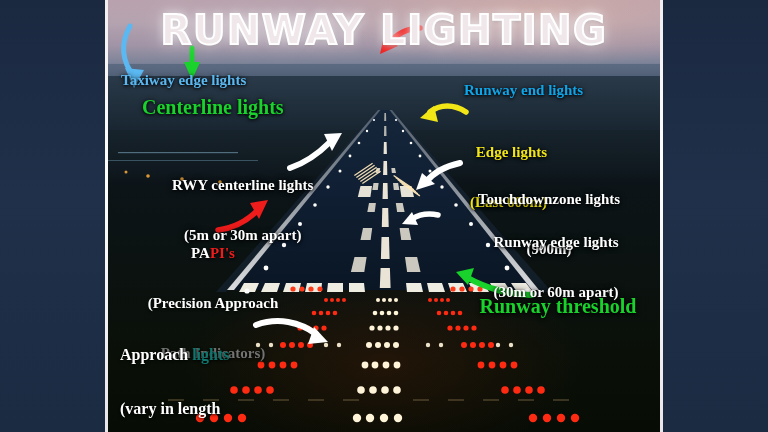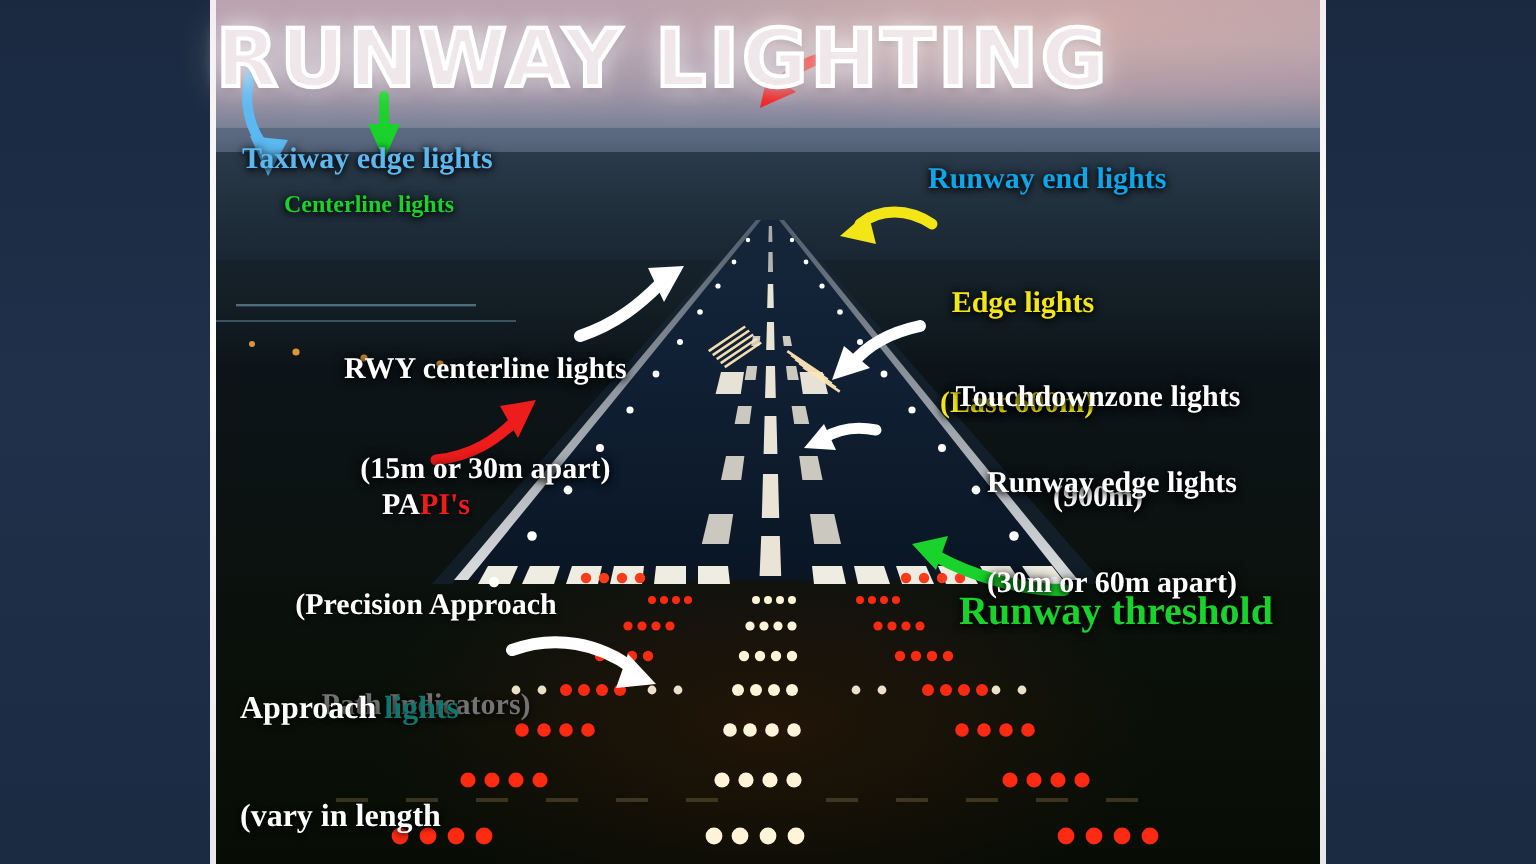--- a/index.html
+++ b/index.html
@@ -48,21 +48,21 @@
      font-family:"Liberation Serif", serif;font-weight:bold;}
   .lbl.white{color:#ffffff;text-shadow:0 1px 3px rgba(0,0,0,.95),0 0 6px rgba(0,0,0,.8);}
   .lbl.red{color:#0ea5e9;text-shadow:0 1px 3px rgba(0,0,0,.95),0 0 5px rgba(0,0,0,.7);padding-left:36px;}
   .lbl.green{color:#19d22b;text-shadow:0 1px 3px rgba(0,0,0,.95),0 0 5px rgba(0,0,0,.7);}
   .lbl.blue{color:#5bb8f0;text-shadow:0 1px 3px rgba(0,0,0,.95),0 0 5px rgba(0,0,0,.7);}
   .lbl.yellow{color:#f2e617;text-shadow:0 1px 3px rgba(0,0,0,.95),0 0 5px rgba(0,0,0,.7);}
   .ctr{text-align:center;}
 
   
   #title{position:absolute;left:108px;top:4px;width:552px;height:52px;
-     display:flex;align-items:center;z-index:30;}
+     display:flex;align-items:center;justify-content:center;z-index:30;}
   #title span{
      font-family:"DejaVu Sans", sans-serif;
      font-weight:bold;font-size:40px;letter-spacing:1.5px;
      color:#efe7ea;
      -webkit-text-stroke:2px #ffffff;
      text-shadow:0 0 10px rgba(255,255,255,.75),0 0 22px rgba(255,255,255,.45),0 2px 4px rgba(90,70,80,.5);
   }
   svg{overflow:visible;}
 </style>
 </head>
@@ -433,25 +433,25 @@
       </g>
 
       <g>
         <path d="M424,295 C402,295 378,288 360,278" stroke="#19d22b" stroke-width="6" fill="none" stroke-linecap="round"></path>
         <path d="M348,272 L366,268 L360,285 Z" fill="#19d22b"></path>
       </g>
     </svg>
 
     <div class="lbl blue" style="left:13px;top:72px;font-size:15px;">Taxiway edge lights</div>
 
-    <div class="lbl green" style="left:34px;top:96px;font-size:12px;text-align:right;">Centerline lights</div>
+    <div class="lbl green" style="left:34px;top:96px;font-size:20px;text-align:right;">Centerline lights</div>
 
     <div class="lbl white ctr" style="left:64px;top:143px;font-size:15px;">
       <div>RWY centerline lights</div>
-      <div>(15m or 30m apart)</div>
+      <div>(5m or 30m apart)</div>
     </div>
 
     <div class="lbl ctr" style="left:15px;top:211px;width:180px;font-size:15px;">
       <div><span class="white" style="color:#fff;text-shadow:0 1px 3px rgba(0,0,0,.95)">PA</span><span style="color:#ef1c1c;text-shadow:0 1px 3px rgba(0,0,0,.95)">PI's</span></div>
       <div style="color:#fff;text-shadow:0 1px 3px rgba(0,0,0,.95)">(Precision Approach</div>
       <div style="color:#737373;text-shadow:0 1px 3px rgba(0,0,0,.95)">Path Indicators)</div>
     </div>
 
     <div class="lbl" style="left:12px;top:310px;font-size:16px;">
       <div><span style="color:#fff;text-shadow:0 1px 3px rgba(0,0,0,.95)">Approach </span><span style="color:#0f766e;text-shadow:0 1px 3px rgba(0,0,0,.95)">lights</span></div>

